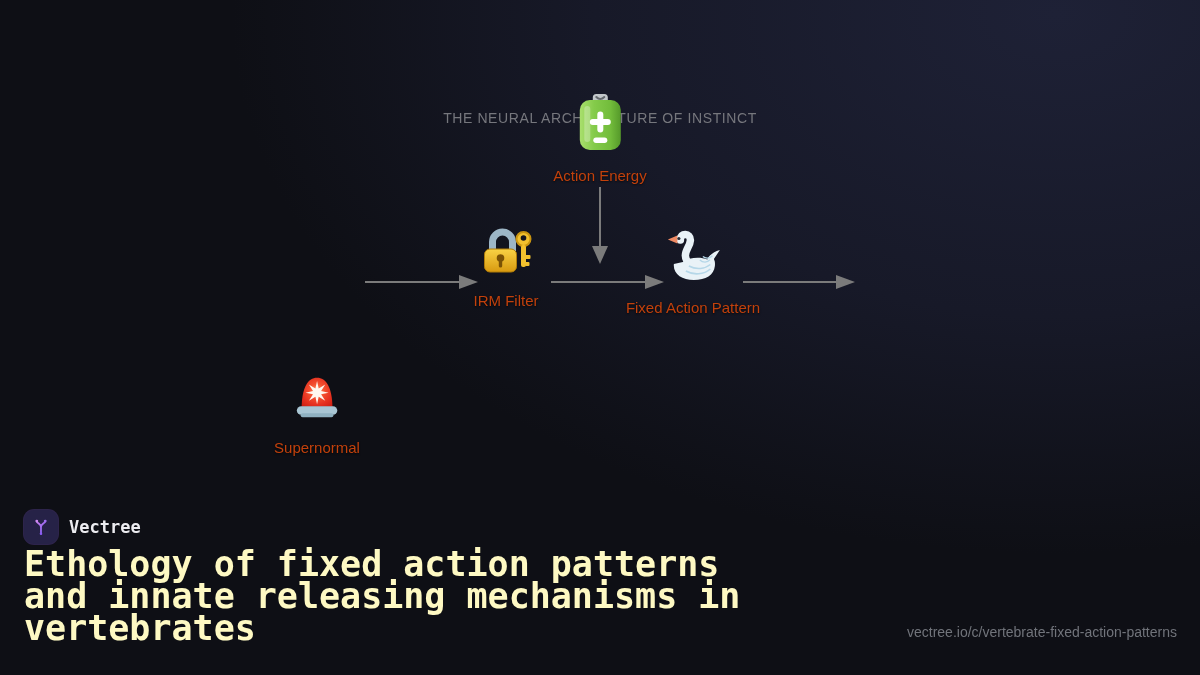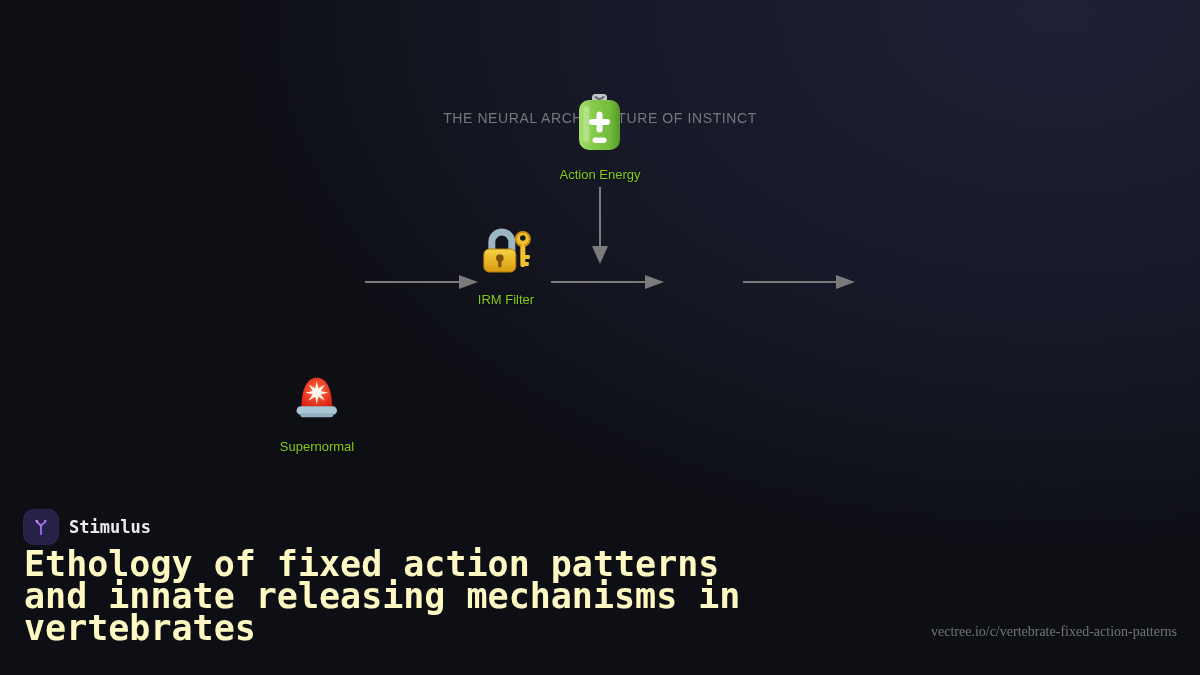--- a/index.html
+++ b/index.html
@@ -18,21 +18,21 @@
     text-align:center;font-size:14px;letter-spacing:0.6px;
     color:#76777d;z-index:1;
   }
   .arrow-layer{position:absolute;top:0;left:0;z-index:2;}
   .node{
     position:absolute;display:flex;flex-direction:column;align-items:center;
     transform:translateX(-50%);z-index:3;cursor:default;
   }
   .node .icon-wrap{display:block;line-height:0;}
   .node-label{
-    margin-top:16px;font-size:13px;color:#84cc16;white-space:nowrap;
+    margin-top:16px;font-size:15px;color:#c2410c;white-space:nowrap;
     text-shadow:0 1px 2px rgba(0,0,0,.7);
   }
   #node-action-energy{left:600px;top:93px;}
   #node-sign-stimulus{left:317px;top:231px;}
   #node-irm-filter{left:506px;top:222px;}
   #node-fixed-action-pattern{left:693px;top:227px;}
   #node-fixed-action-pattern .node-label{margin-top:14px;}
   #node-supernormal{left:317px;top:371px;}
 
   
@@ -48,21 +48,21 @@
     font-family:"DejaVu Sans Mono",monospace;font-weight:bold;
     font-size:17px;color:#ececf0;
   }
   .card-title{
     position:absolute;left:24px;top:548px;width:755px;
     font-family:"DejaVu Sans Mono",monospace;font-weight:bold;
     font-size:35px;line-height:32px;color:#fef9c3;
   }
   .card-url{
     position:absolute;right:23px;top:624px;
-    font-family:Liberation Serif, serif;font-size:14px;color:#71747b;
+    font-family:Liberation Sans, sans-serif;font-size:14px;color:#71747b;
     text-decoration:none;
   }
 </style>
 </head>
 <body>
 
 <div class="stage">
 
   <div class="diagram-heading">THE NEURAL ARCHITECTURE OF INSTINCT</div>
 
@@ -118,20 +118,34 @@
         <circle cx="44" cy="17" r="7" fill="#f2c12e" stroke="#c9940f" stroke-width="2"></circle>
         <circle cx="44" cy="16" r="2.8" fill="#15161e"></circle>
         <rect x="41.5" y="23" width="5" height="22" rx="2" fill="#f2c12e"></rect>
         <rect x="45.5" y="33" width="5.5" height="4" rx="1" fill="#f2c12e"></rect>
         <rect x="45.5" y="40" width="4.5" height="4" rx="1" fill="#f2c12e"></rect>
       </svg>
     </span>
     <span class="node-label">IRM Filter</span>
   </div>
 
+  <div class="node" id="node-fixed-action-pattern">
+    <span class="icon-wrap">
+      <svg width="58" height="58" viewBox="0 0 58 58">
+        <path d="M10 37 C9 47 18 53 30 53 C42 53 50 48 51 39 C51.3 36 51 34 50 32 L56 23 C49.5 24.8 45 28.5 43.5 32.5 C36 29.5 25 30.5 19 35 Z" fill="#e9f2f7"></path>
+        <path d="M16.5 13 C16 5.5 27 5.5 26.5 13.5 C26.2 19 21.5 22.5 21.5 28.5 C21.5 33 24 36 28 38.5" fill="none" stroke="#e9f2f7" stroke-width="7.5" stroke-linecap="round"></path>
+        <polygon points="4,12.5 13.5,8.5 13.5,16.5" fill="#ee8a64"></polygon>
+        <circle cx="15" cy="11.5" r="1.6" fill="#2b2c34"></circle>
+        <path d="M22 44 C30 48.5 40 47.5 46.5 42" stroke="#b5d7e8" stroke-width="1.6" fill="none"></path>
+        <path d="M25 39 C32.5 43 41 42 46.5 37.5" stroke="#b5d7e8" stroke-width="1.6" fill="none"></path>
+        <path d="M36 33 C39 35.8 43.5 35.8 46 32.8 M39 29.5 C42 32 46 31.5 48.5 28.8" stroke="#b5d7e8" stroke-width="1.4" fill="none"></path>
+      </svg>
+    </span>
+    <span class="node-label">Fixed Action Pattern</span>
+  </div>
 
   <div class="node" id="node-supernormal">
     <span class="icon-wrap">
       <svg width="52" height="52" viewBox="0 0 54 48">
         <defs>
           <radialGradient id="domegrad" cx="0.5" cy="0.45" r="0.7">
             <stop offset="0" stop-color="#ff8a5e"></stop>
               <stop offset="0.35" stop-color="#f4502f"></stop>
             <stop offset="0.7" stop-color="#e5301f"></stop>
               <stop offset="1" stop-color="#cc2013"></stop>
@@ -154,20 +168,20 @@
             <stop offset="0" stop-color="#c77df0"></stop>
               <stop offset="1" stop-color="#7c5cf0"></stop>
           </linearGradient>
         </defs>
         <path d="M17 26 V17 C17 13 14 13 11.5 10 M17 17 C17 13 20 13 22.5 10" stroke="url(#vgrad)" stroke-width="2.6" fill="none" stroke-linecap="round"></path>
         <circle cx="11" cy="8.6" r="2" fill="#cf8bf2"></circle>
         <circle cx="23" cy="8.6" r="2" fill="#a06cf0"></circle>
         <circle cx="17" cy="26.6" r="1.8" fill="#8b5cf6"></circle>
       </svg>
     </div>
-    <span class="brand-name">Stimulus</span>
+    <span class="brand-name">Vectree</span>
   </div>
 
   <div class="card-title">Ethology of fixed action patterns and innate releasing mechanisms in vertebrates</div>
 
   <a class="card-url" href="#">vectree.io/c/vertebrate-fixed-action-patterns</a>
 
 </div>
 
 </body></html>

